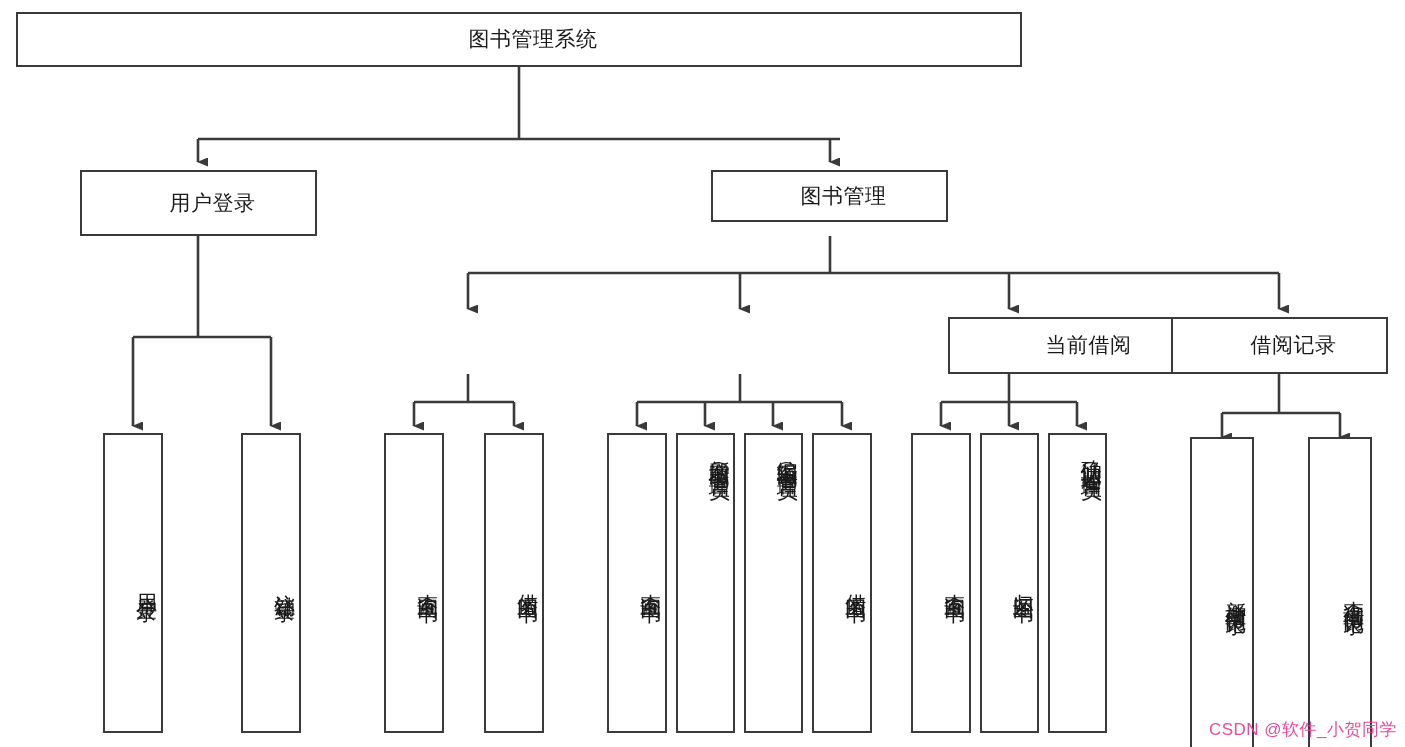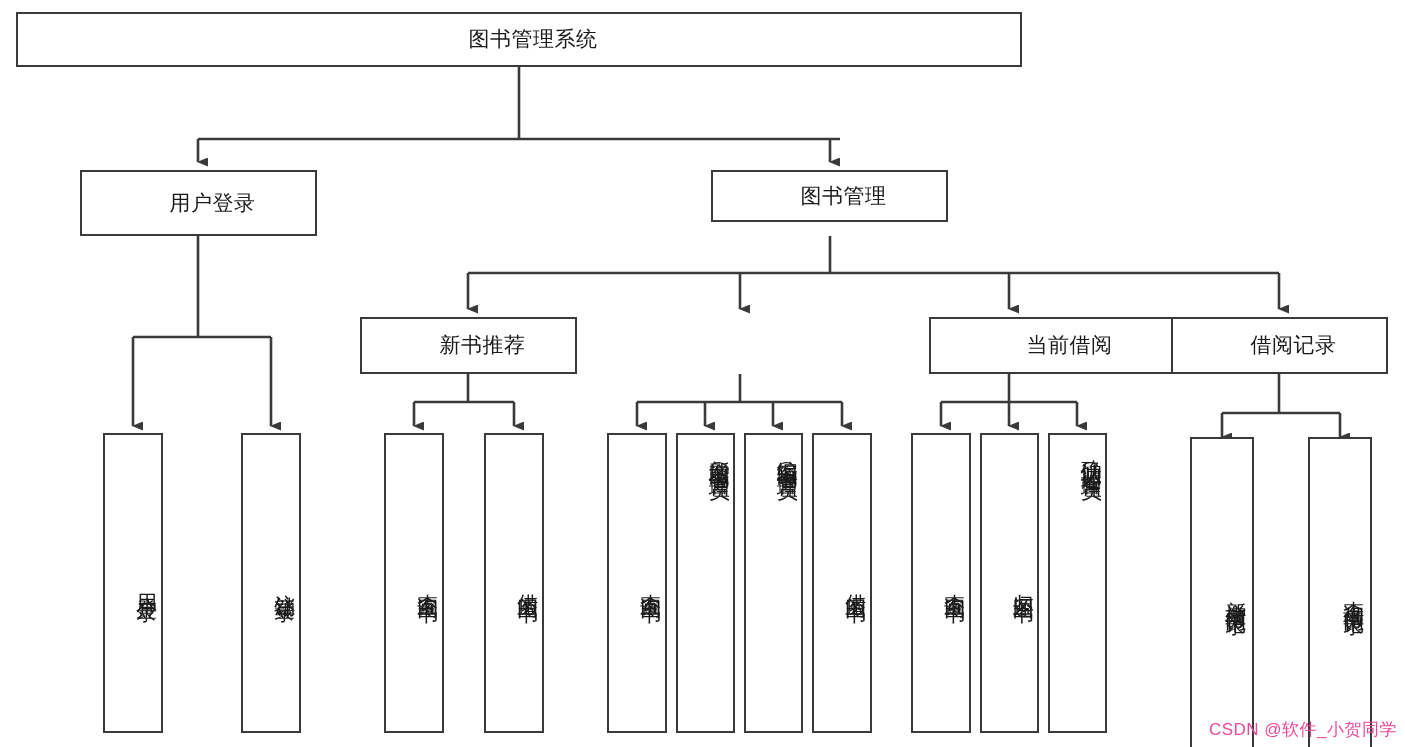--- a/index.html
+++ b/index.html
@@ -141,26 +141,23 @@
   </div>
 
   <div class="node horiz" style="left:80px; top:170px; width:237px; height:66px;">
     <span class="node-label">用户登录</span>
   </div>
 
   <div class="node horiz" style="left:711px; top:170px; width:237px; height:52px;">
     <span class="node-label">图书管理</span>
   </div>
 
-  <div class="node horiz" style="left:360px; top:317px; width:217px; height:57px;">
-    <span class="node-label">新书推荐</span>
-  </div>
-
-
-  <div class="node horiz" style="left:929px; top:317px; width:253px; height:57px;">
+
+
+  <div class="node horiz" style="left:948px; top:317px; width:253px; height:57px;">
     <span class="node-label">当前借阅</span>
   </div>
 
   <div class="node horiz" style="left:1171px; top:317px; width:217px; height:57px;">
     <span class="node-label">借阅记录</span>
   </div>
 
   <div class="node vert centered" style="left:103px; top:433px; width:60px; height:300px;">
     <span class="node-label">用户登录</span>
   </div>

